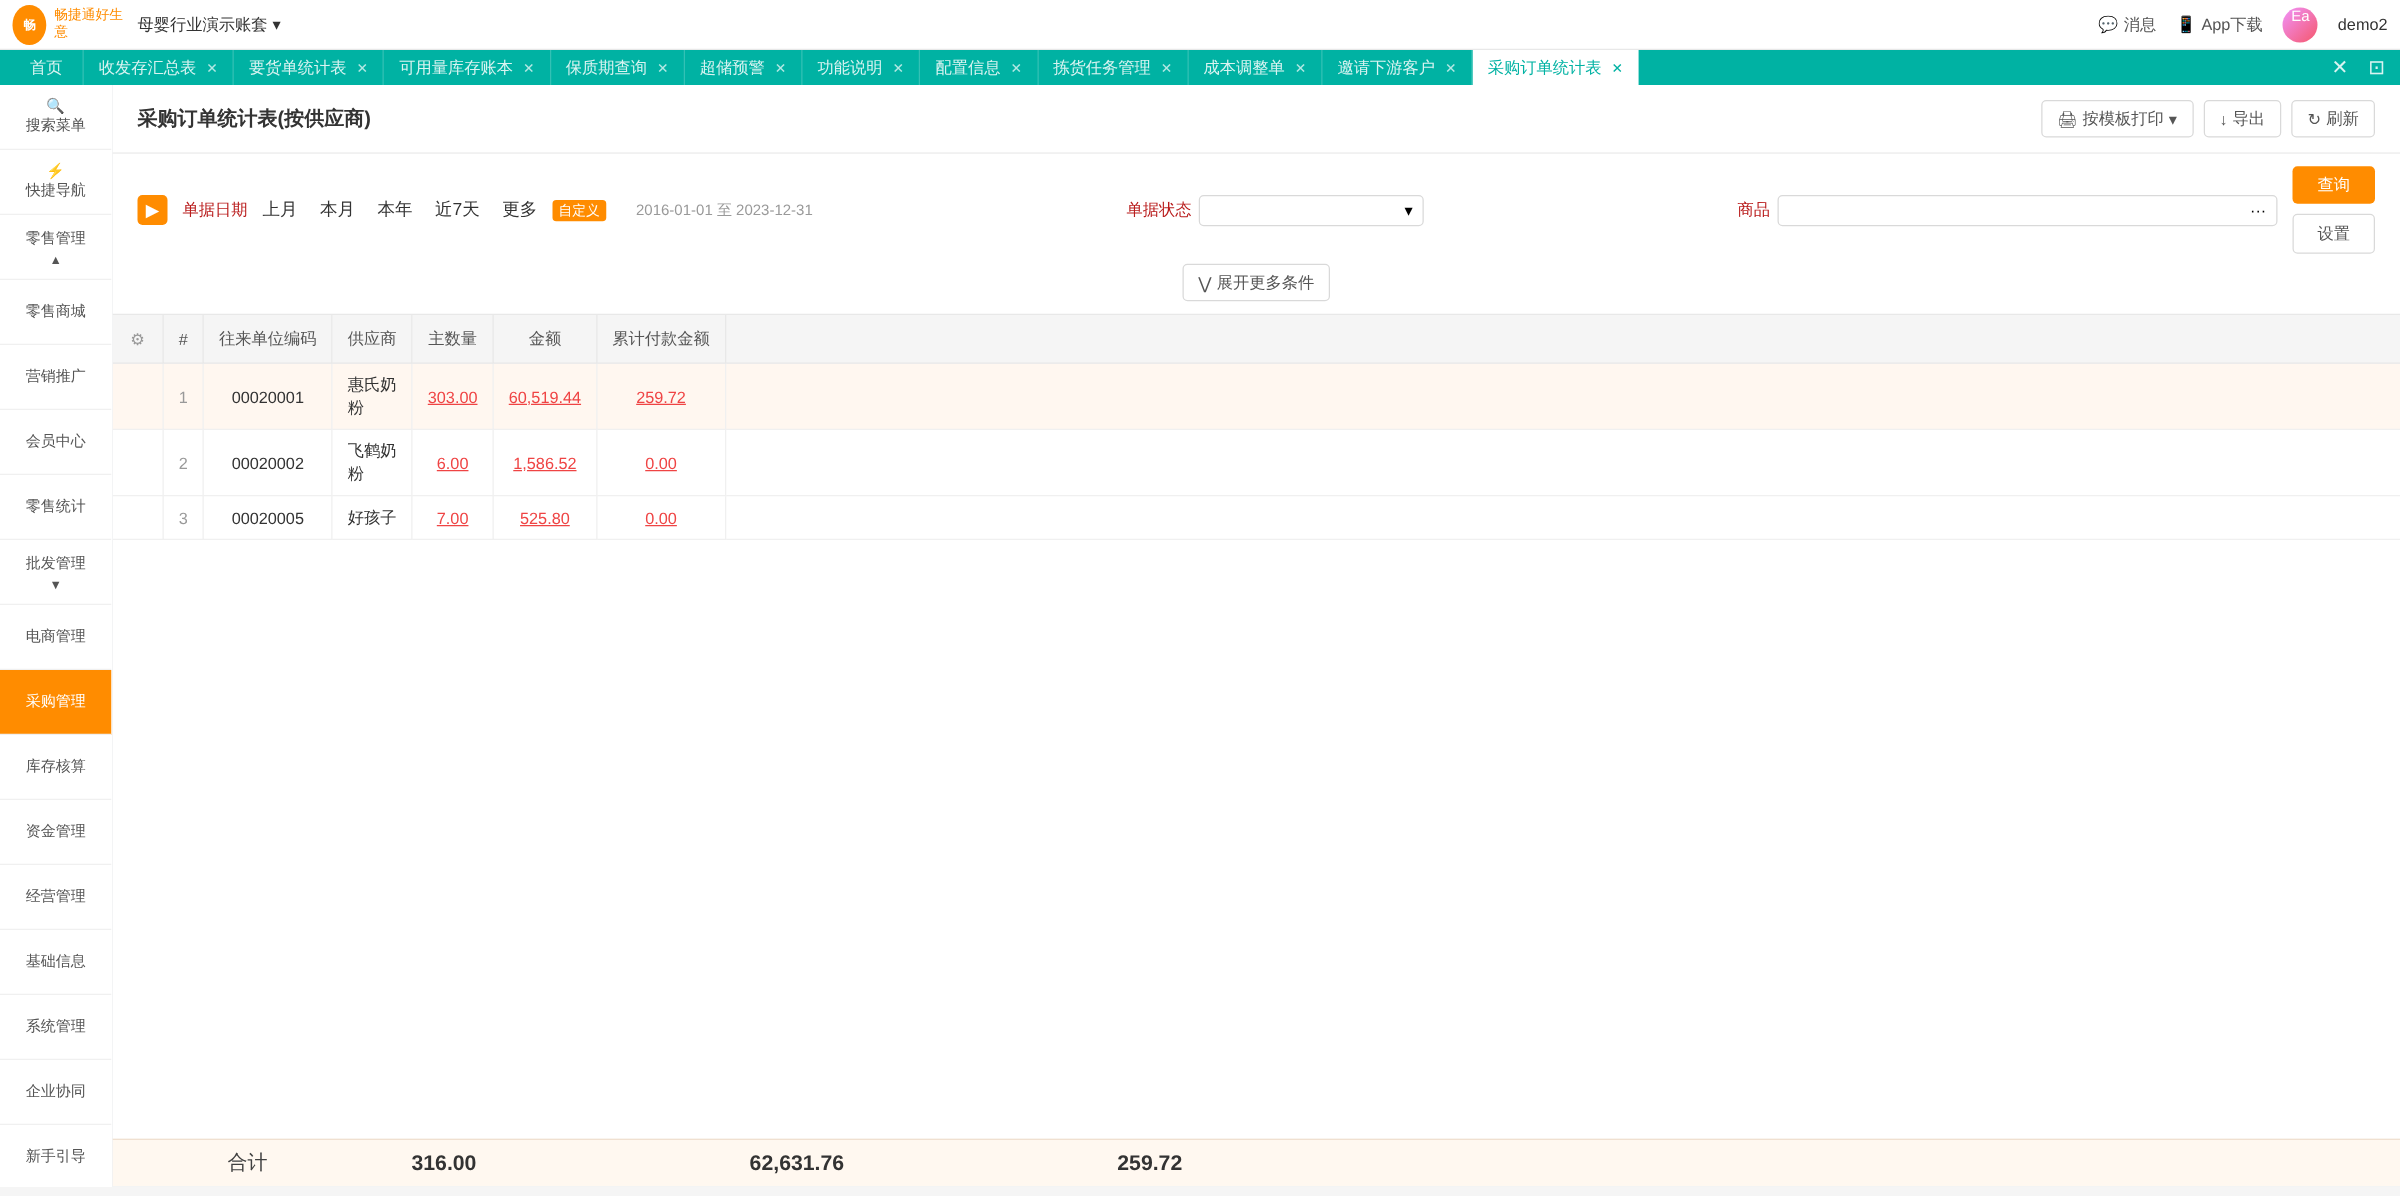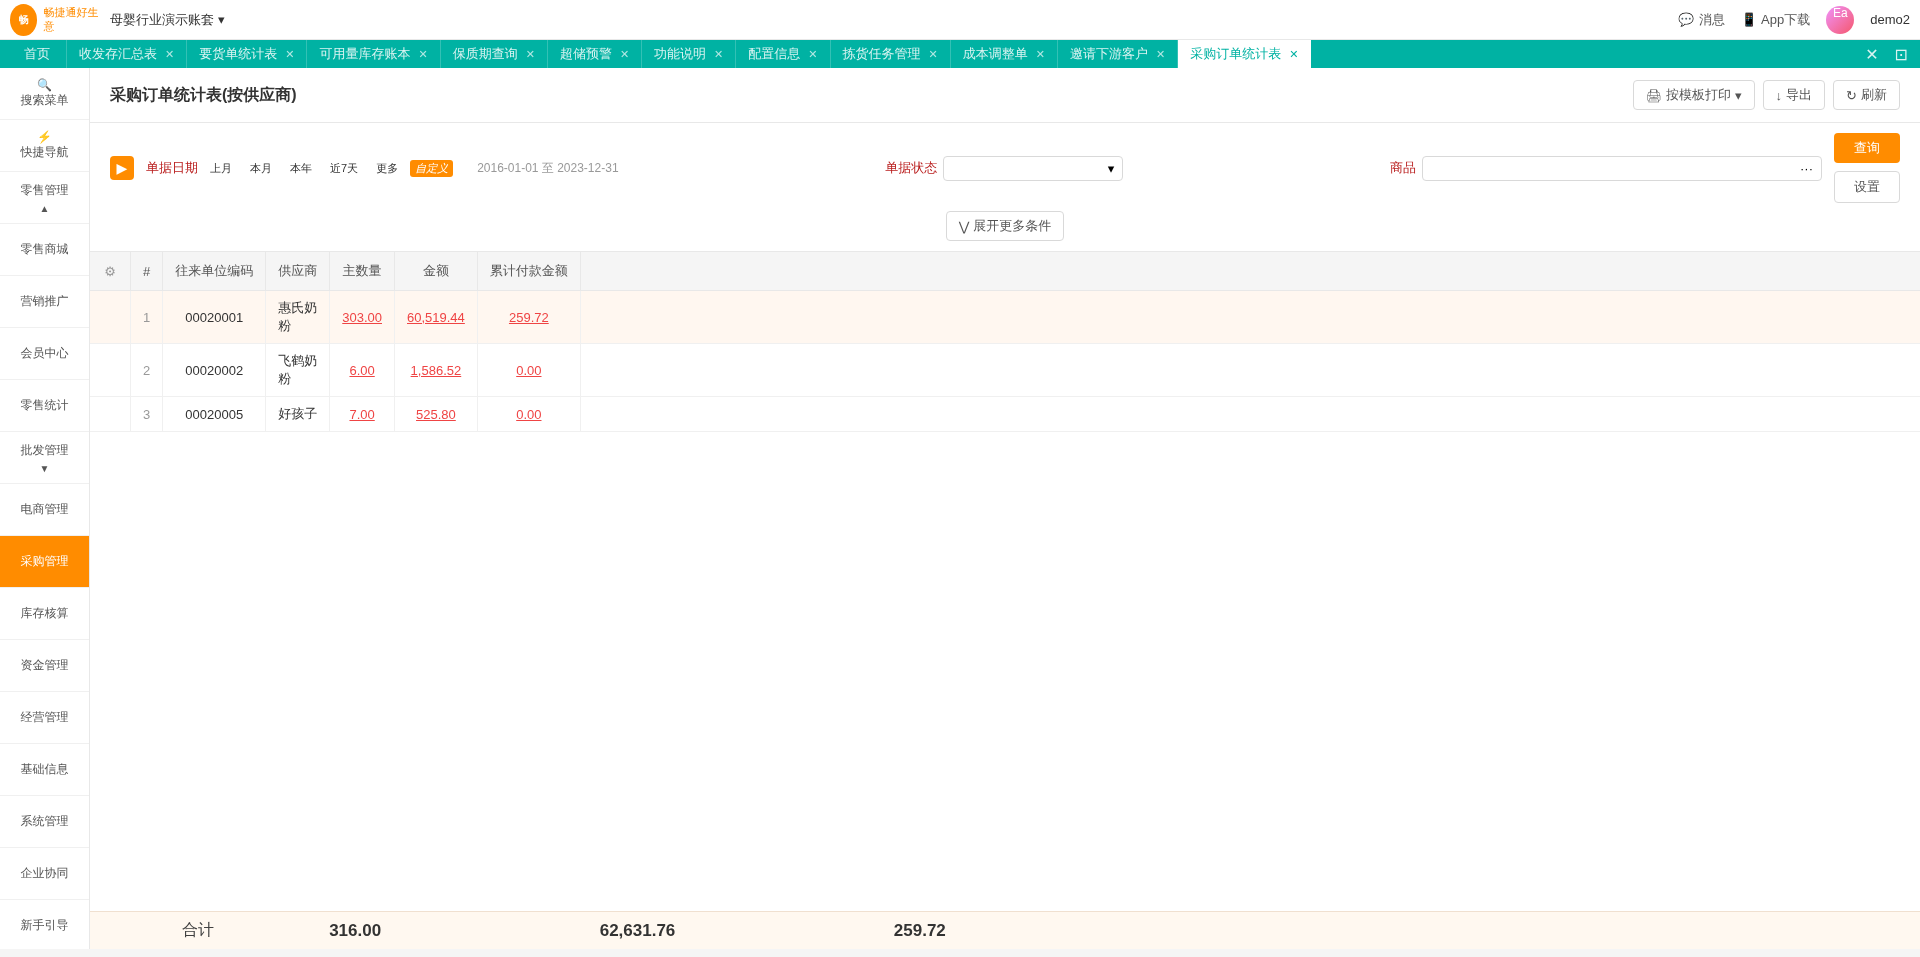--- a/index.html
+++ b/index.html
@@ -59,22 +59,22 @@
     .btn-print { display: flex; align-items: center; gap: 4px; padding: 5px 12px; border: 1px solid #d9d9d9; background: #fff; border-radius: 4px; cursor: pointer; font-size: 13px; color: #555; }
     .btn-export { display: flex; align-items: center; gap: 4px; padding: 5px 12px; border: 1px solid #d9d9d9; background: #fff; border-radius: 4px; cursor: pointer; font-size: 13px; color: #555; }
     .btn-refresh { display: flex; align-items: center; gap: 4px; padding: 5px 12px; border: 1px solid #d9d9d9; background: #fff; border-radius: 4px; cursor: pointer; font-size: 13px; color: #555; }
 
     
     .filter-bar { background: #fff; padding: 10px 20px; border-bottom: 1px solid #e8e8e8; }
     .filter-row { display: flex; align-items: center; gap: 12px; flex-wrap: wrap; }
     .filter-item { display: flex; align-items: center; gap: 6px; }
     .filter-label { color: #b91c1c; font-size: 13px; white-space: nowrap; }
     .date-shortcuts { display: flex; gap: 6px; }
-    .date-shortcut { font-size: 11px; color: #333; cursor: pointer; padding: 2px 6px; }
-    .custom-badge { background: #ff8c00; color: #fff; font-size: 11px; padding: 1px 5px; border-radius: 3px; cursor: pointer; font-style: italic; }
+    .date-shortcut { font-size: 14px; color: #333; cursor: pointer; padding: 2px 6px; }
+    .custom-badge { background: #ff8c00; color: #fff; font-size: 11px; padding: 1px 5px; border-radius: 3px; cursor: pointer; }
     .date-range { color: #999; font-size: 12px; margin-left: 4px; }
     .filter-select { display: flex; align-items: center; border: 1px solid #d9d9d9; border-radius: 4px; padding: 4px 8px; min-width: 160px; cursor: pointer; background: #fff; }
     .filter-select-text { flex: 1; color: #bbb; font-size: 13px; }
     .filter-more-btn { display: flex; align-items: center; gap: 4px; padding: 5px 12px; border: 1px solid #d9d9d9; background: #fff; border-radius: 4px; cursor: pointer; font-size: 13px; color: #555; margin: 0 auto; }
     .goods-filter { display: flex; align-items: center; border: 1px solid #d9d9d9; border-radius: 4px; padding: 4px 8px; min-width: 300px; cursor: pointer; background: #fff; }
     .goods-filter-text { flex: 1; color: #bbb; font-size: 13px; }
     .btn-query { background: #ff8c00; color: #fff; border: none; border-radius: 4px; padding: 6px 20px; cursor: pointer; font-size: 13px; }
     .btn-settings { background: #fff; color: #555; border: 1px solid #d9d9d9; border-radius: 4px; padding: 6px 16px; cursor: pointer; font-size: 13px; margin-top: 4px; }
     .toggle-arrow { width: 24px; height: 24px; background: #ff8c00; border-radius: 4px; display: flex; align-items: center; justify-content: center; color: white; cursor: pointer; font-size: 14px; }
     .filter-second-row { display: flex; align-items: center; margin-top: 8px; }

